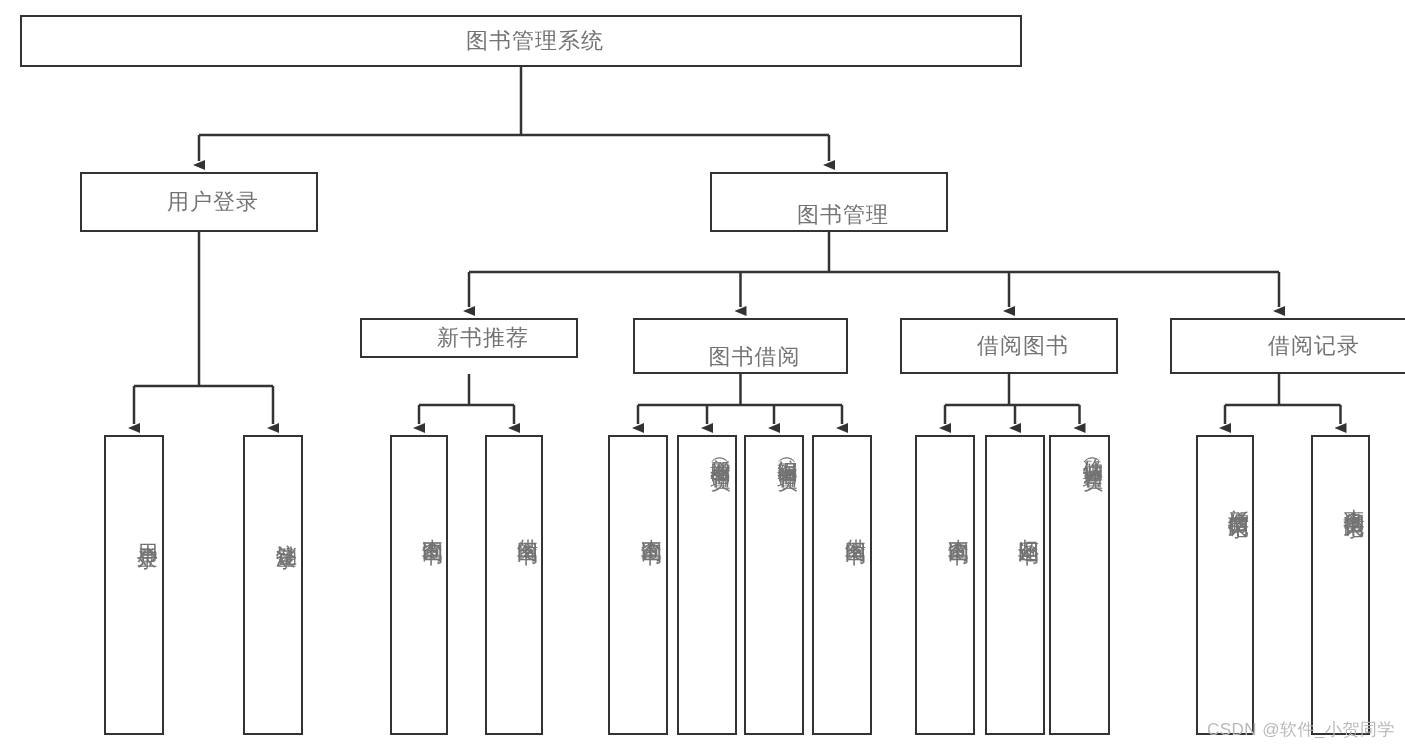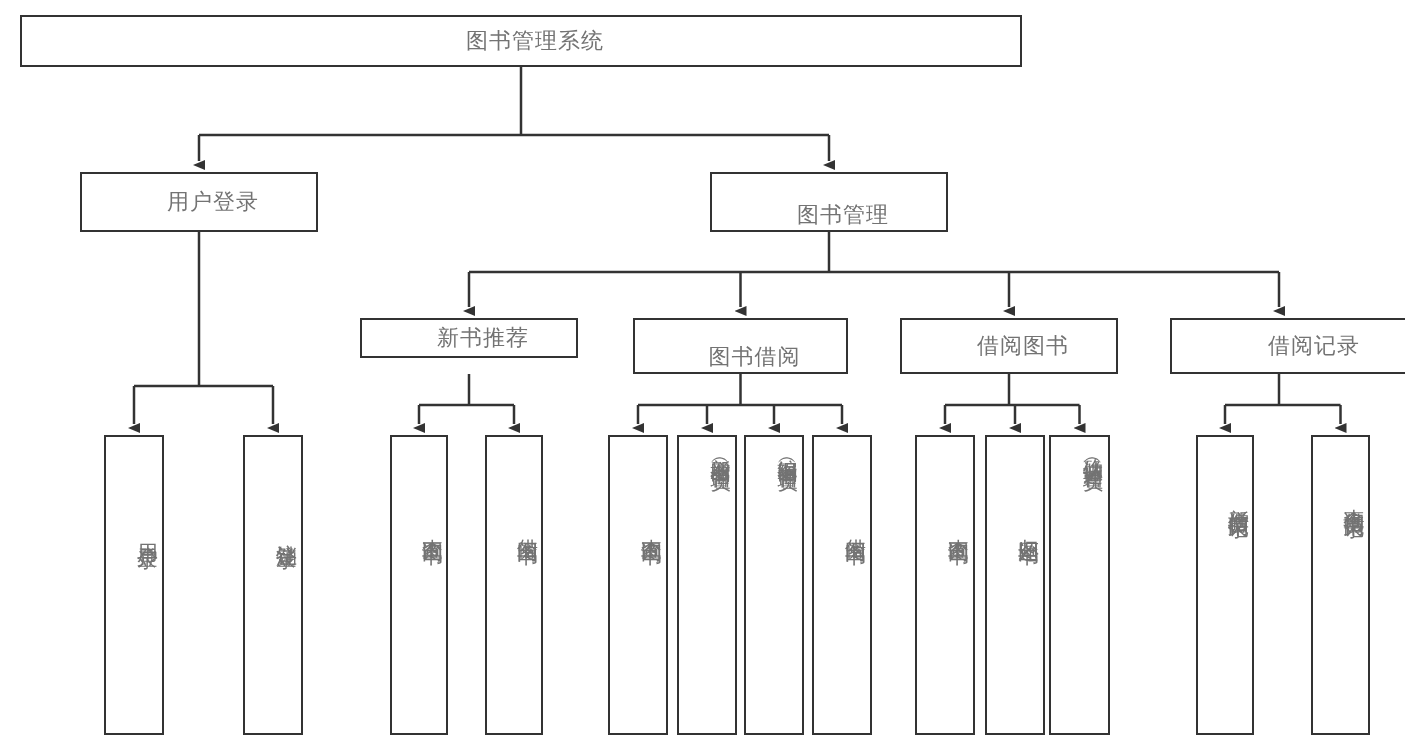--- a/index.html
+++ b/index.html
@@ -172,13 +172,14 @@
         <span class="node-label-v" style="font-size: 20px;">确认归还（管理员）</span>
       </div>
       <div class="node-box vertical" style="left: 1196px; top: 435px; width: 58px; height: 300px; padding-top: 55px;">
         <span class="node-label-v" style="font-size: 21px;">新增借阅记录</span>
       </div>
       <div class="node-box vertical" style="left: 1311px; top: 435px; width: 59px; height: 300px; padding-top: 55px;">
         <span class="node-label-v" style="font-size: 21px;">查询借阅记录</span>
       </div>
     </div>
 
+  <div class="watermark">CSDN @软件_小贺同学</div>
 </div>
 
 </body></html>

